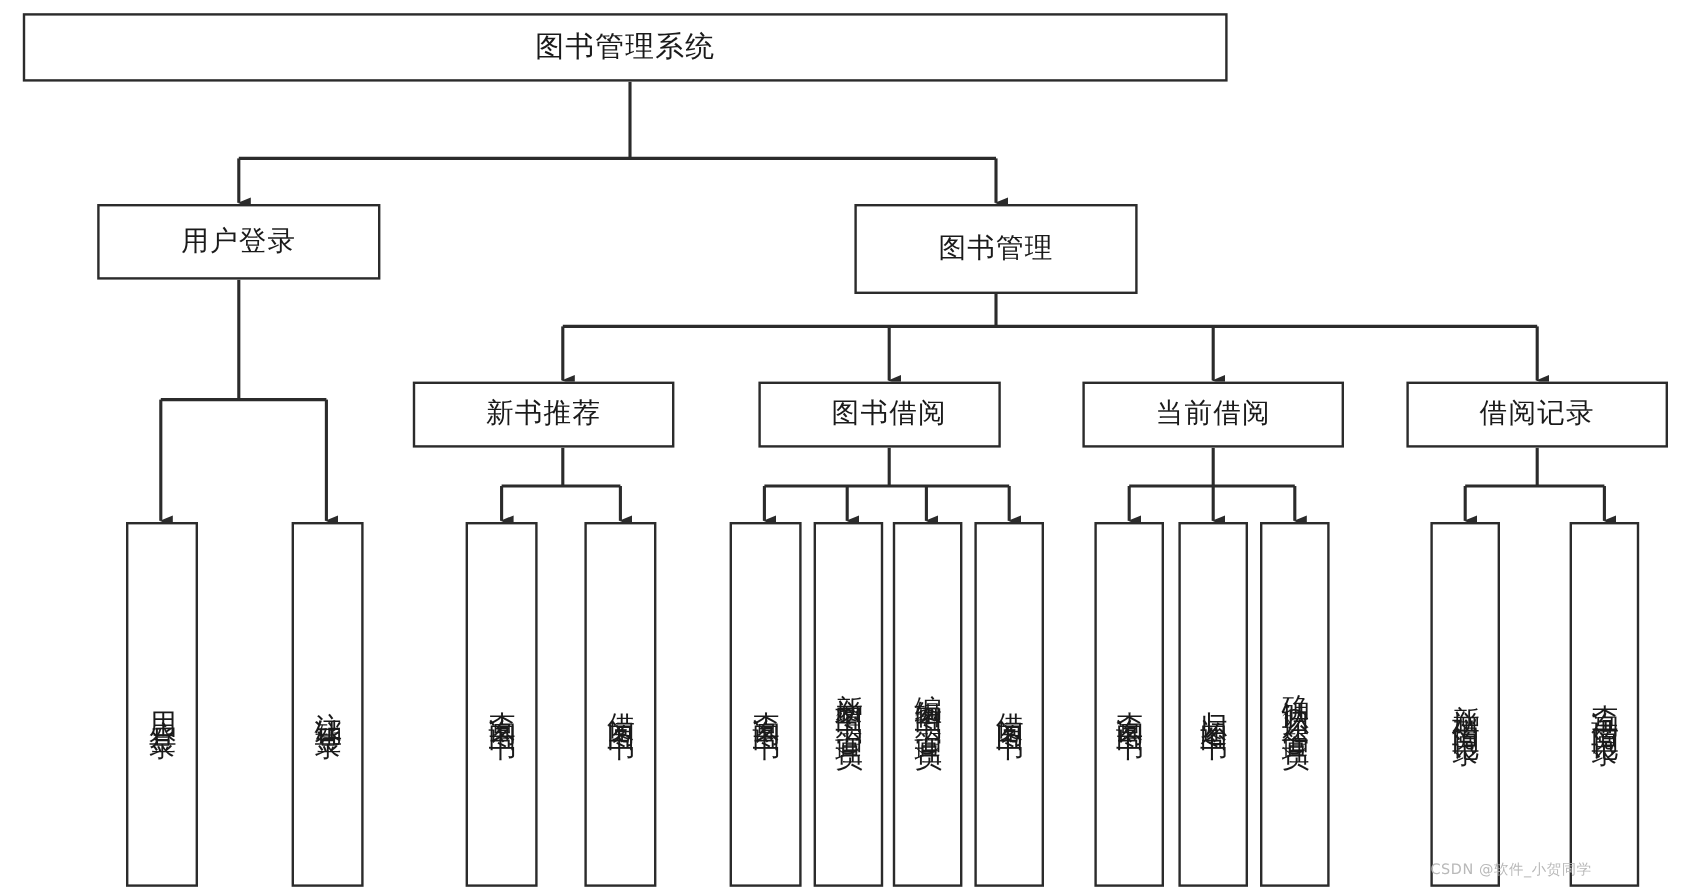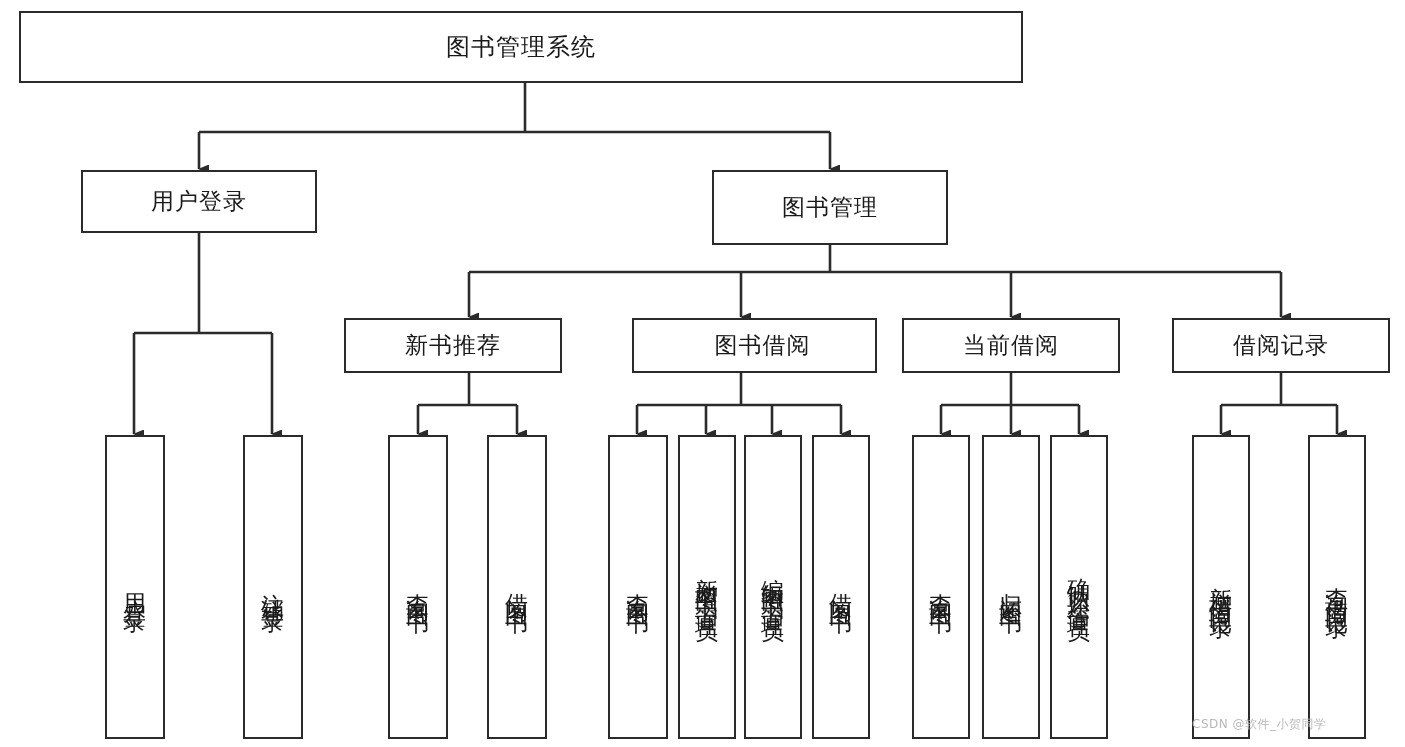--- a/index.html
+++ b/index.html
@@ -111,35 +111,35 @@
         <line x1="941" y1="405" x2="941" y2="434" marker-end="url(#arrowhead)"></line>
         <line x1="1011" y1="405" x2="1011" y2="434" marker-end="url(#arrowhead)"></line>
         <line x1="1079" y1="405" x2="1079" y2="434" marker-end="url(#arrowhead)"></line>
         <line x1="1281" y1="373" x2="1281" y2="405"></line>
         <line x1="1221" y1="405" x2="1337" y2="405"></line>
         <line x1="1221" y1="405" x2="1221" y2="434" marker-end="url(#arrowhead)"></line>
         <line x1="1337" y1="405" x2="1337" y2="434" marker-end="url(#arrowhead)"></line>
       </g>
   </svg>
 
-  <div class="node horiz root" id="node-root" style="left: 19px; top: 11px; width: 1004px; height: 72px;">
+  <div class="node horiz root" id="node-root" style="left: 19px; top: 11px; width: 1004px; height: 57px;">
     <span>图书管理系统</span>
   </div>
 
   <div class="node horiz" id="node-l2-0" style="left: 81px; top: 170px; width: 236px; height: 63px;">
     <span>用户登录</span>
   </div>
   <div class="node horiz" id="node-l2-1" style="left: 712px; top: 170px; width: 236px; height: 75px;">
     <span>图书管理</span>
   </div>
 
   <div class="node horiz" id="node-l3-0" style="left: 344px; top: 318px; width: 218px; height: 55px;">
     <span>新书推荐</span>
   </div>
-  <div class="node horiz" id="node-l3-1" style="left: 632px; top: 318px; width: 245px; height: 55px; padding-left: 16px;">
+  <div class="node horiz" id="node-l3-1" style="left: 632px; top: 318px; width: 202px; height: 55px; padding-left: 16px;">
     <span>图书借阅</span>
   </div>
   <div class="node horiz" id="node-l3-2" style="left: 902px; top: 318px; width: 218px; height: 55px;">
     <span>当前借阅</span>
   </div>
   <div class="node horiz" id="node-l3-3" style="left: 1172px; top: 318px; width: 218px; height: 55px;">
     <span>借阅记录</span>
   </div>
 
   <div class="node vert" id="node-leaf-0" style="left: 105px; top: 435px; width: 60px; height: 304px;">

